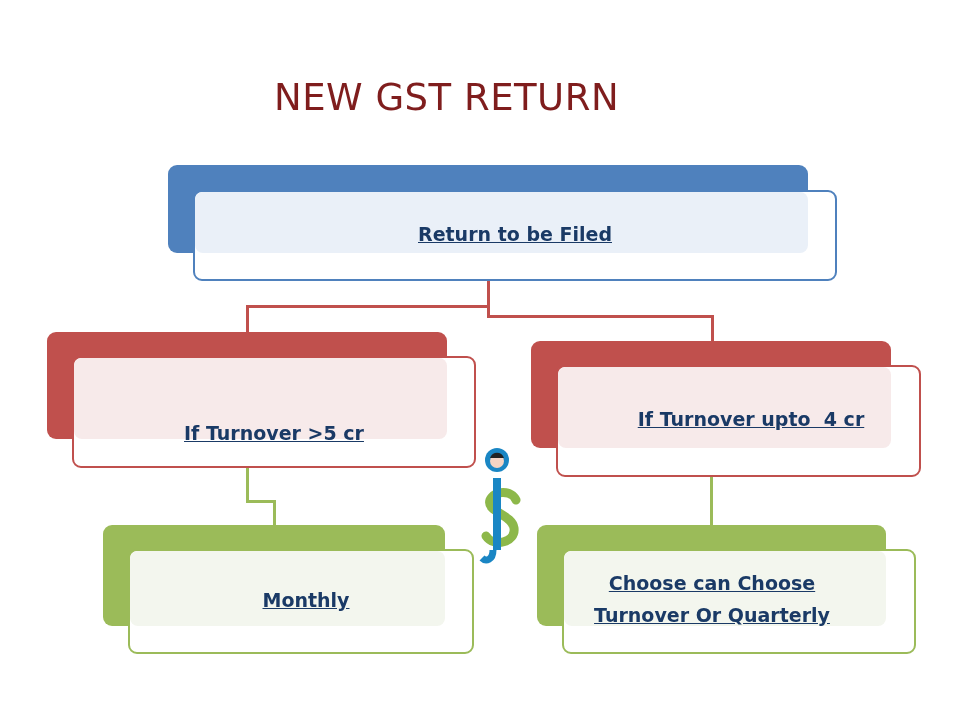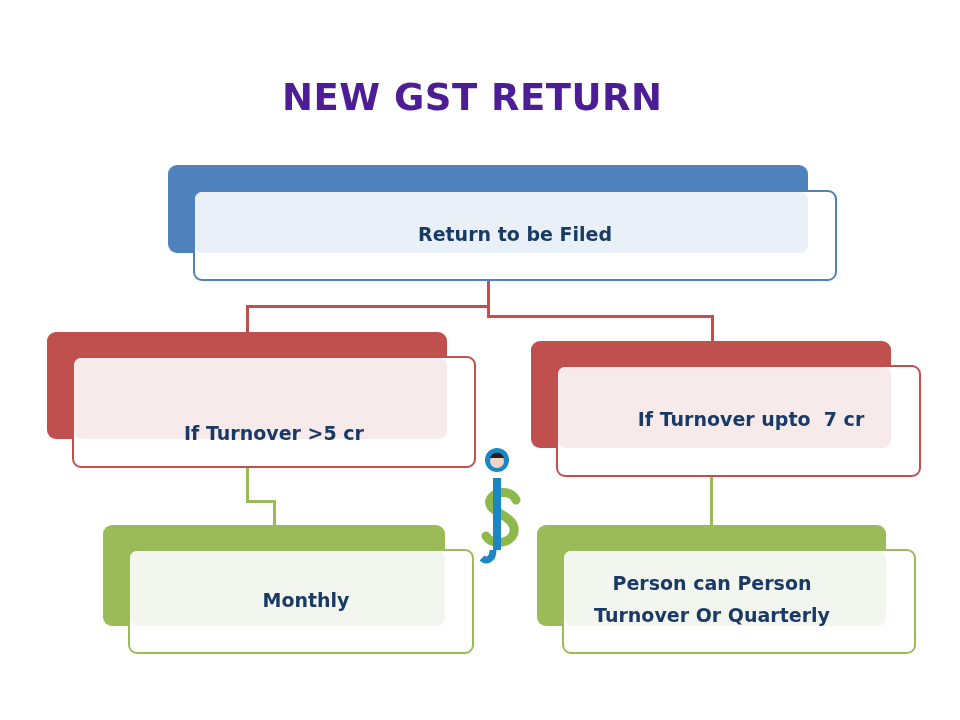--- a/index.html
+++ b/index.html
@@ -1,22 +1,22 @@
 <!DOCTYPE html>
 <html><head>
   <meta charset="utf-8">
   <style>
     html, body { margin:0; padding:0; }
     body { width:960px; height:720px; background:#ffffff; position:relative; overflow:hidden;
            font-family:"DejaVu Sans", sans-serif; }
-    .title { position:absolute; left:282px; top:76px; font-size:37px; font-weight:bold; color:#4c1d95; letter-spacing:0.5px; }
+    .title { position:absolute; left:274px; top:76px; font-size:37px; font-weight:normal; color:#7f1d1d; letter-spacing:0.5px; }
     .back { position:absolute; border-radius:9px; }
     .front { position:absolute; border-radius:9px; background:#ffffff; border:2px solid; box-sizing:border-box; }
     .tint { position:absolute; border-radius:8px; }
-    .label { position:absolute; color:#1a3a66; font-weight:bold; font-size:19px; text-align:center; line-height:32px; }
+    .label { position:absolute; color:#1a3a66; font-weight:bold; font-size:19px; text-align:center; line-height:32px;text-decoration:underline; }
     .line { position:absolute; }
     .logo { position:absolute; }
   </style>
 </head>
 <body>
 
 <div class="title">NEW GST RETURN</div>
 
 <div class="line" style="left:487px;top:281px;width:3px;height:37px;background:#c0504d;"></div>
 <div class="line" style="left:246px;top:305px;width:244px;height:3px;background:#c0504d;"></div>
@@ -35,31 +35,31 @@
 <div class="label" style="left:193px;top:218px;width:644px;">Return to be Filed</div>
 
 <div class="back" style="left:47px;top:332px;width:400px;height:107px;background:#c0504d;"></div>
 <div class="front" style="left:72px;top:356px;width:404px;height:112px;border-color:#c0504d;"></div>
 <div class="tint" style="left:74px;top:358px;width:373px;height:81px;background:#f7eaea;"></div>
 <div class="label" style="left:72px;top:417px;width:404px;">If Turnover &gt;5 cr</div>
 
 <div class="back" style="left:531px;top:341px;width:360px;height:107px;background:#c0504d;"></div>
 <div class="front" style="left:556px;top:365px;width:365px;height:112px;border-color:#c0504d;"></div>
 <div class="tint" style="left:558px;top:367px;width:333px;height:81px;background:#f7eaea;"></div>
-<div class="label" style="left:606px;top:403px;width:290px;white-space:pre;">If Turnover upto  7 cr</div>
+<div class="label" style="left:606px;top:403px;width:290px;white-space:pre;">If Turnover upto  4 cr</div>
 
 <div class="back" style="left:103px;top:525px;width:342px;height:101px;background:#9bbb59;"></div>
 <div class="front" style="left:128px;top:549px;width:346px;height:105px;border-color:#9bbb59;"></div>
 <div class="tint" style="left:130px;top:551px;width:315px;height:75px;background:#f3f6ee;"></div>
 <div class="label" style="left:136px;top:584px;width:340px;">Monthly</div>
 
 <div class="back" style="left:537px;top:525px;width:349px;height:101px;background:#9bbb59;"></div>
 <div class="front" style="left:562px;top:549px;width:354px;height:105px;border-color:#9bbb59;"></div>
 <div class="tint" style="left:564px;top:551px;width:322px;height:75px;background:#f3f6ee;"></div>
-<div class="label" style="left:562px;top:567px;width:300px;">Person can Person</div>
+<div class="label" style="left:562px;top:567px;width:300px;">Choose can Choose</div>
 <div class="label" style="left:562px;top:599px;width:300px;">Turnover Or Quarterly</div>
 
 <svg class="logo" style="left:472px;top:446px;" width="60" height="120" viewBox="0 0 60 120">
   <path d="M44 54 C40 44 22 44 18 54 C14 66 40 68 42 82 C44 96 22 102 14 90" stroke="#8db84a" stroke-width="9" fill="none" stroke-linecap="round"></path>
   <rect x="21" y="32" width="8" height="72" fill="#1a86c4"></rect>
   <path d="M21 104 C21 114 14 116 10 112" stroke="#1a86c4" stroke-width="7" fill="none"></path>
   <circle cx="25" cy="14" r="12" fill="#1a86c4"></circle>
   <circle cx="25" cy="15" r="7" fill="#f4d4c4"></circle>
   <path d="M18 12 C20 5 30 5 32 12 Z" fill="#222"></path>
 </svg>

